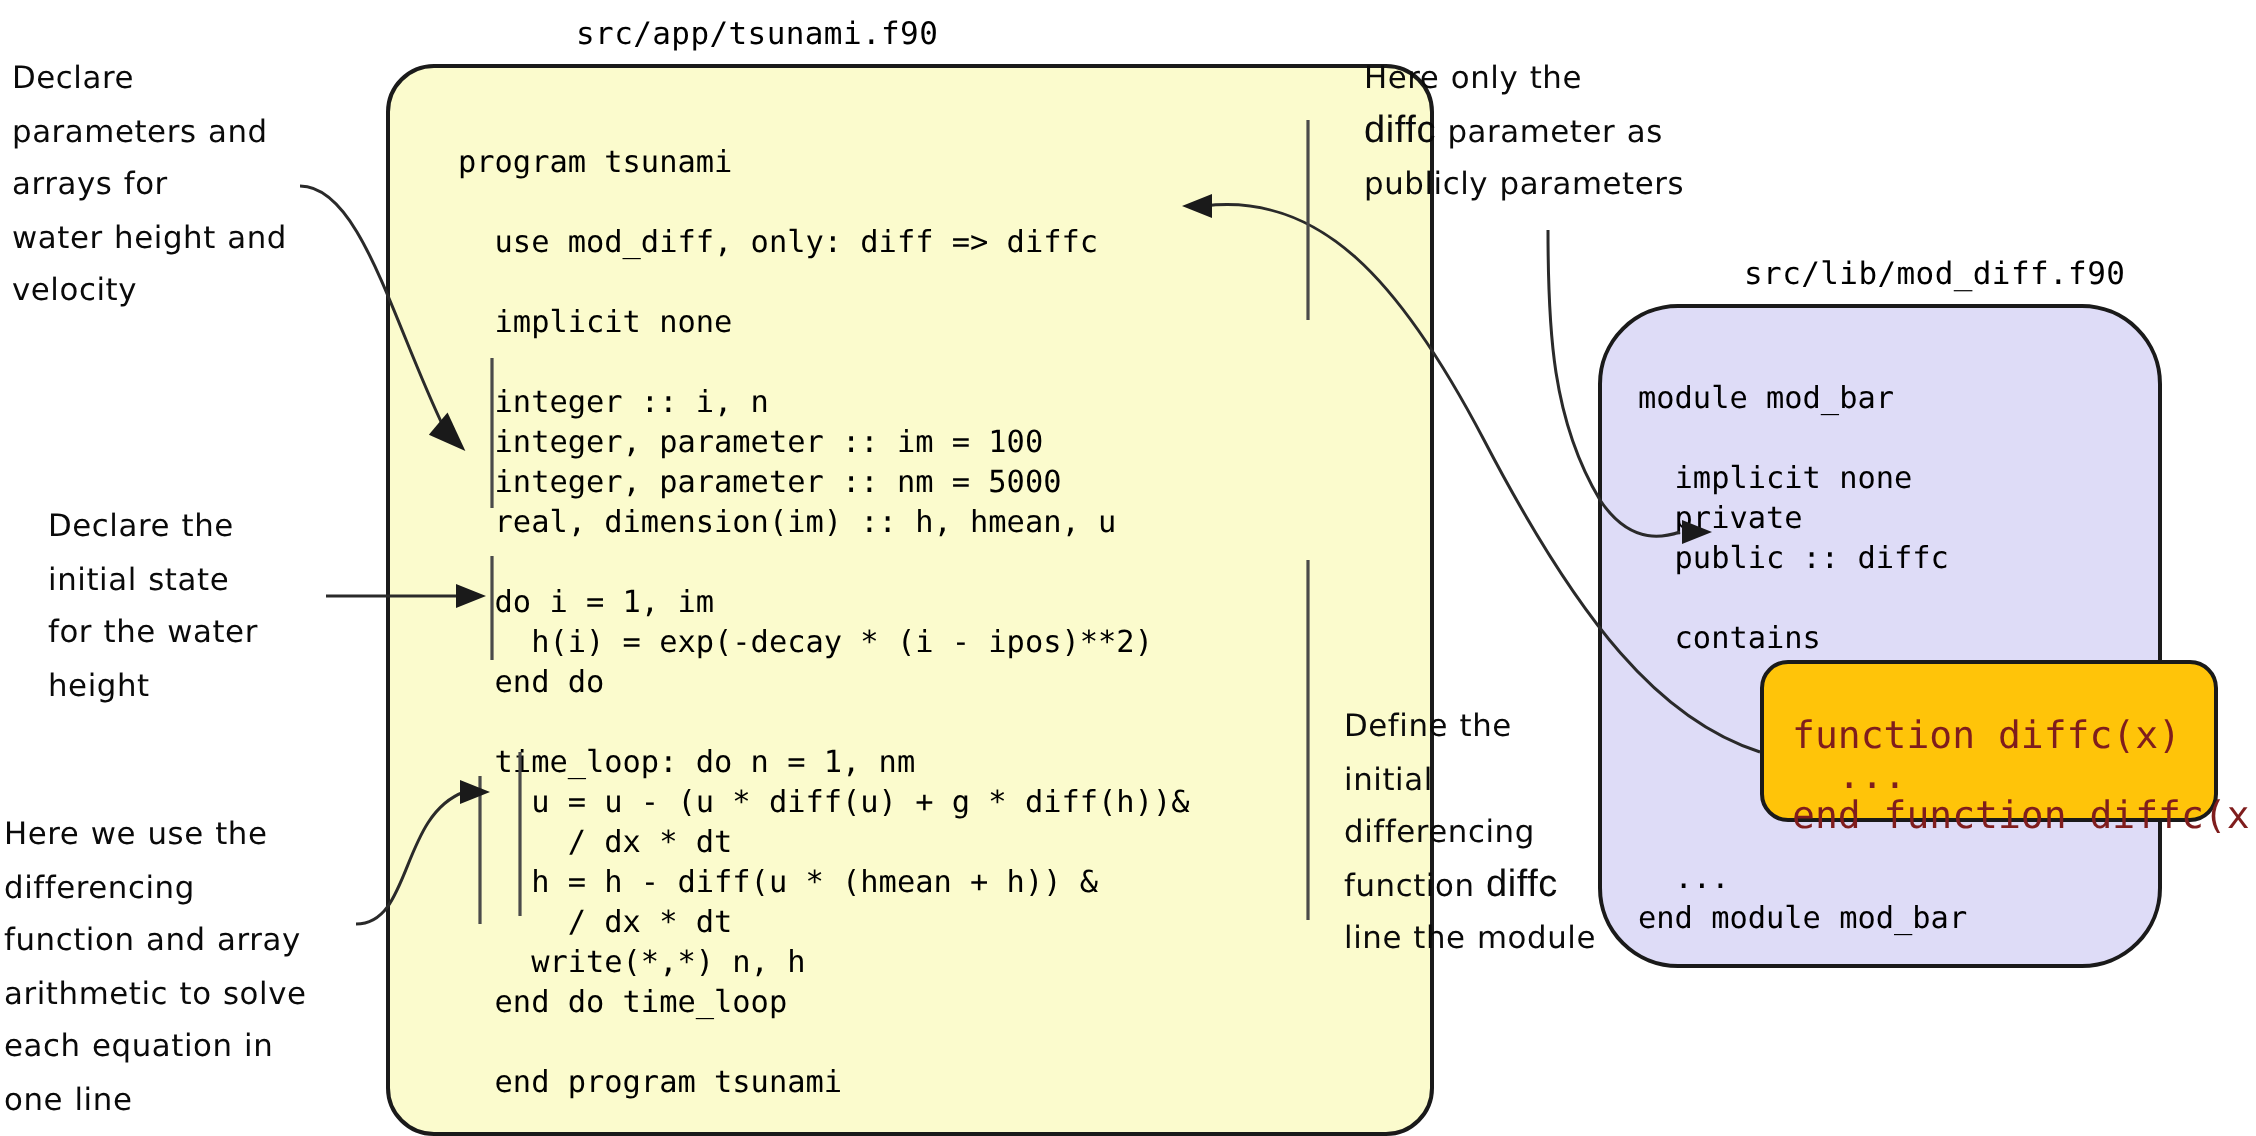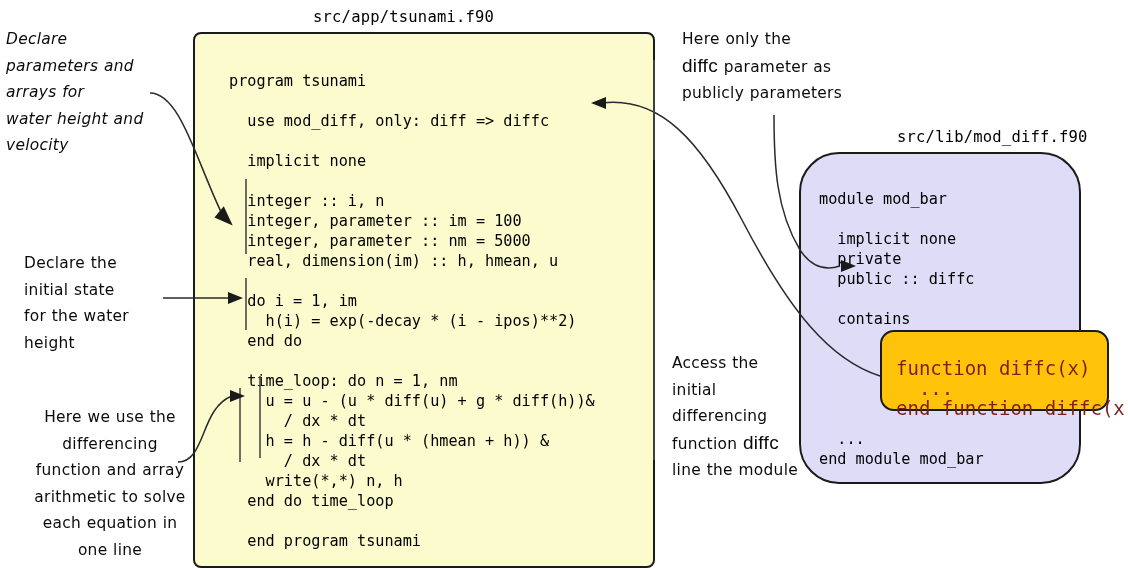--- a/index.html
+++ b/index.html
@@ -16,38 +16,37 @@
   }
 
   
   .file-caption {
     position: absolute;
     font-family: "DejaVu Sans Mono", monospace;
     font-size: 15.5px;
     color: #000000;
     white-space: nowrap;
     letter-spacing: 0.2px;
-    margin-left: 25px;
   }
   #caption-tsunami { left: 288px; top: 8px; }
   #caption-moddiff { left: 872px; top: 128px; }
 
   
   .code-panel {
     position: absolute;
     border: 2px solid #1a1a1a;
     box-sizing: border-box;
   }
   #panel-tsunami {
     left: 193px;
     top: 32px;
-    width: 462px;
+    width: 524px;
     height: 536px;
     background: #fbfbcd;
-    border-radius: 8px;
+    border-radius: 24px;
   }
   #panel-moddiff {
     left: 799px;
     top: 152px;
     width: 282px;
     height: 332px;
     background: #dedcf7;
     border-radius: 40px;
   }
 
@@ -95,23 +94,23 @@
     color: #0a0a0a;
     white-space: pre-line;
     letter-spacing: 0.3px;
     word-spacing: 0.5px;
   }
   .note .mono {
     font-family: Liberation Sans, sans-serif;
     font-size: 19px;
     text-align: center;
   }
-  #note-declare  { left: 6px;   top: 26px;  width: 186px; font-style: italic; }
+  #note-declare  { left: 6px;   top: 26px;  width: 186px; }
   #note-define   { left: 24px;  top: 250px; width: 170px; }
-  #note-here     { left: 14px;   top: 404px; width: 192px; text-align: center; }
+  #note-here     { left: 2px;   top: 404px; width: 192px; }
   #note-make     { left: 682px; top: 26px;  width: 190px; }
   #note-access   { left: 672px; top: 350px; width: 165px; }
 
   
   #overlay {
     position: absolute;
     left: 0;
     top: 0;
     width: 1128px;
     height: 568px;
@@ -201,21 +200,21 @@
 differencing
 function and array
 arithmetic to solve
 each equation in
 one line</div>
 
 <div class="note" id="note-make"><span>Here only the</span>
 <span class="mono">diffc</span><span> parameter as</span>
 <span>publicly parameters</span></div>
 
-<div class="note" id="note-access"><span>Access the</span>
+<div class="note" id="note-access"><span>Define the</span>
 <span>initial</span>
 <span>differencing</span>
 <span>function </span><span class="mono">diffc</span>
 <span>line the module</span></div>
 
 <svg id="overlay" viewBox="0 0 1128 568">
 
   <path class="bracket" d="M 246,179 L 246,254"></path>
   <path class="bracket" d="M 246,278 L 246,330"></path>
   <path class="bracket" d="M 260,376 L 260,458"></path>

